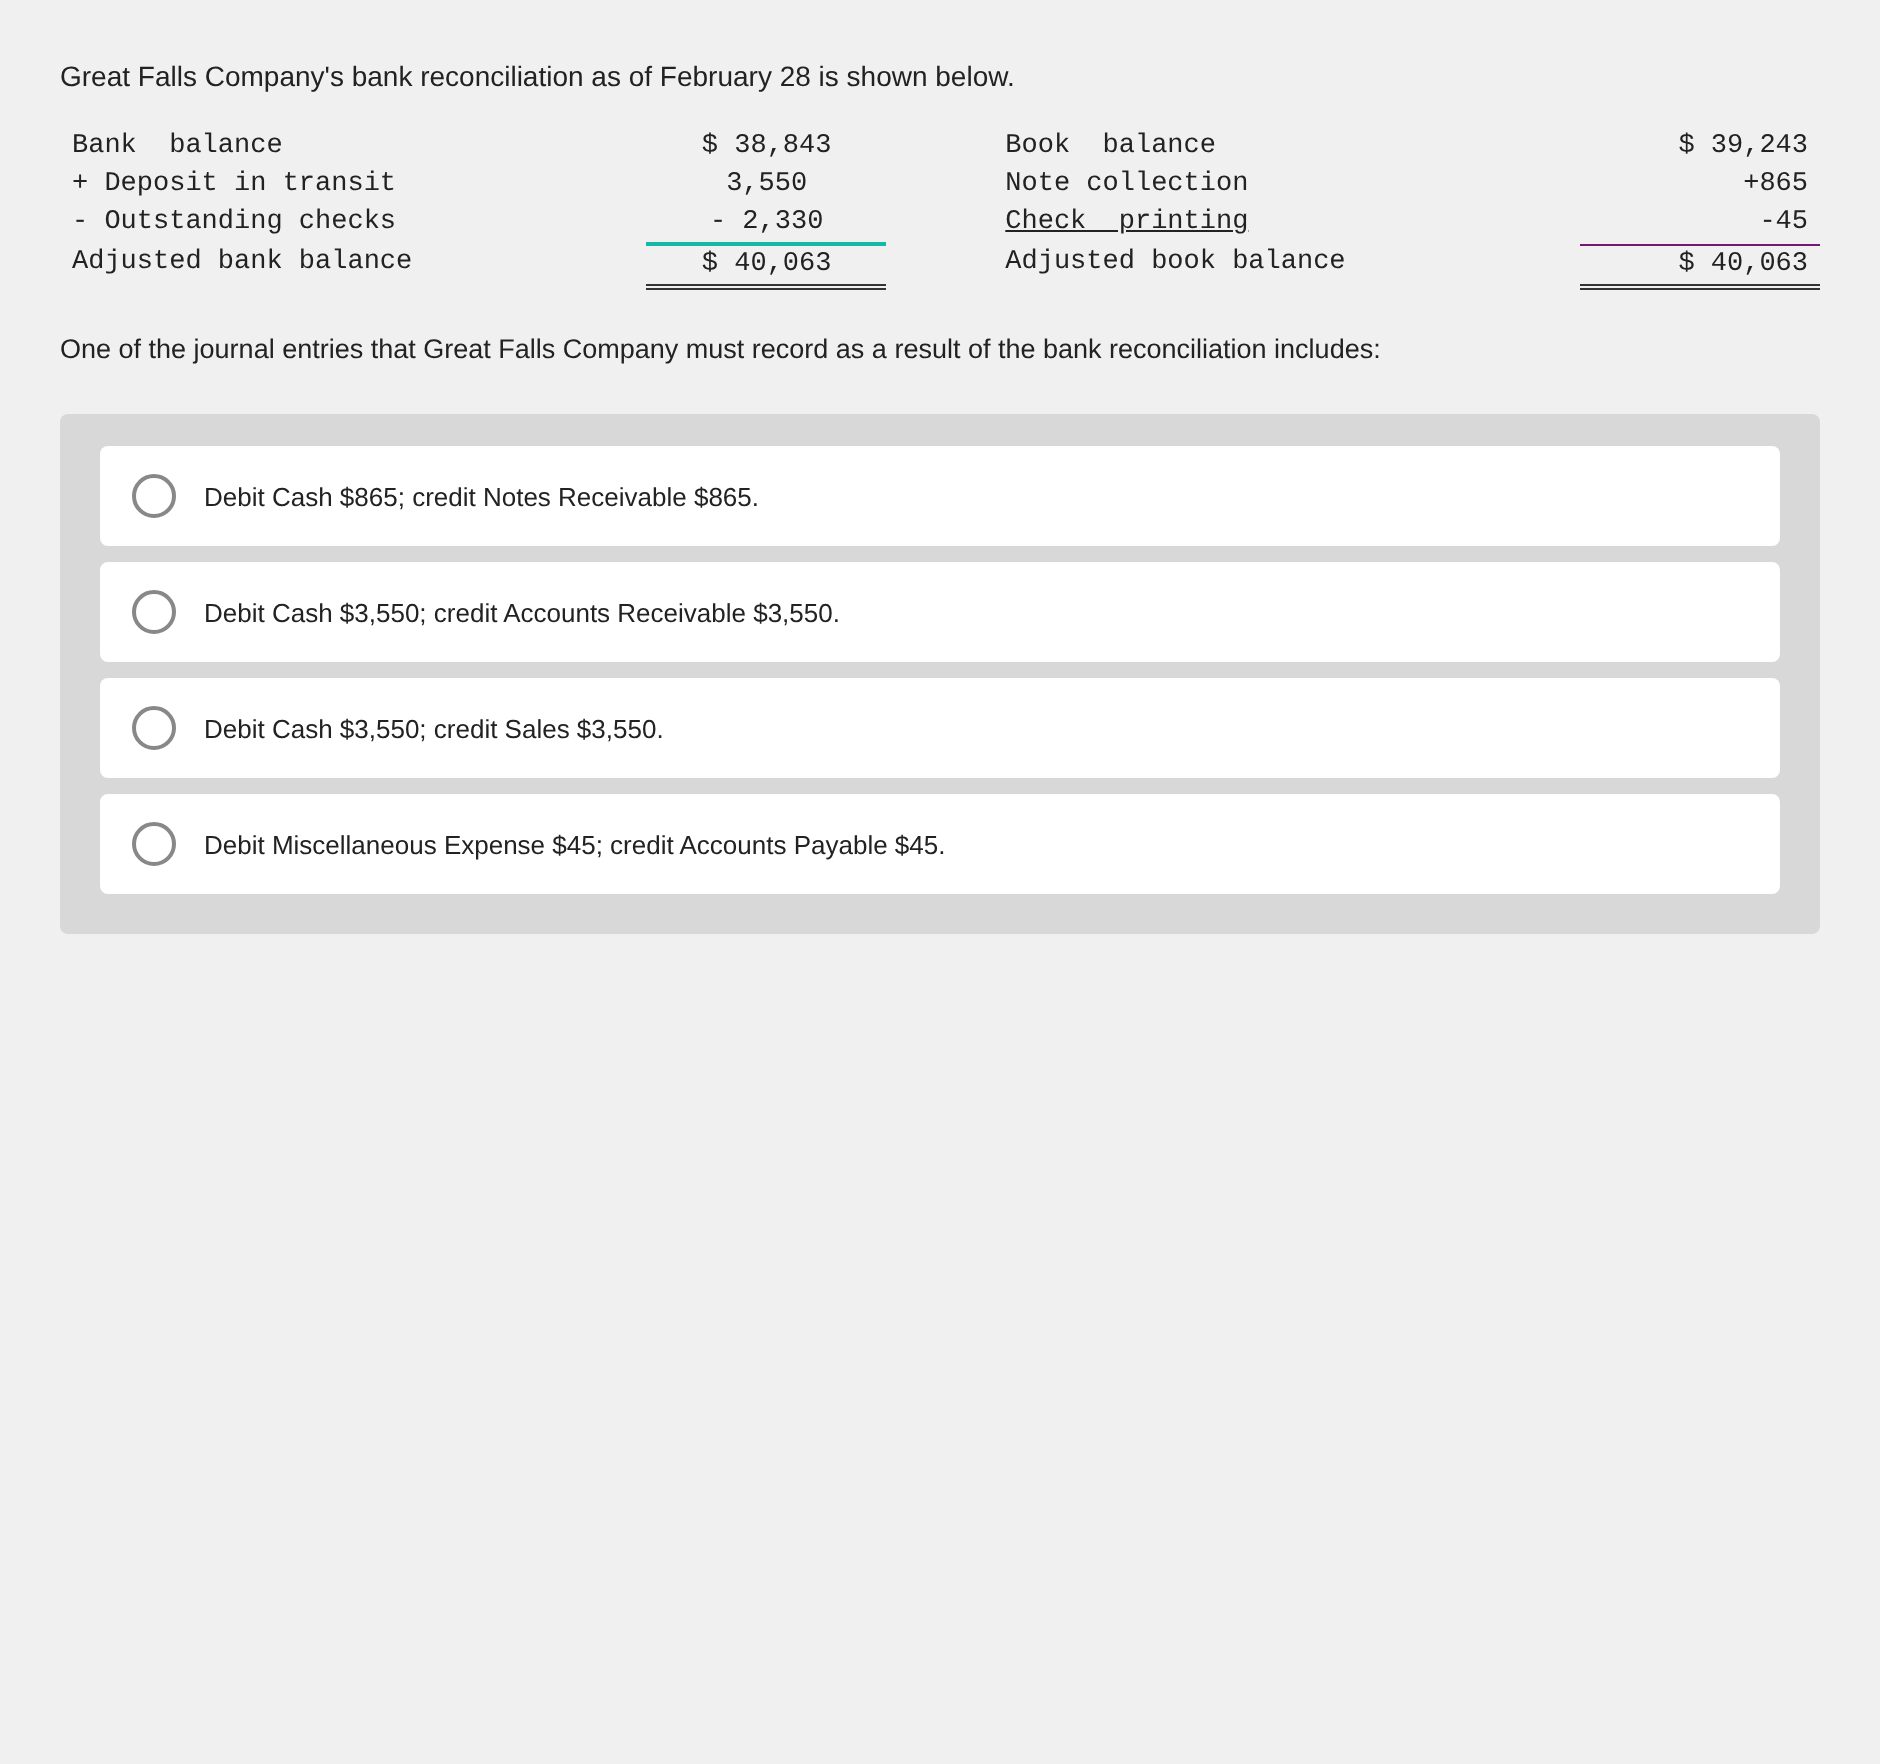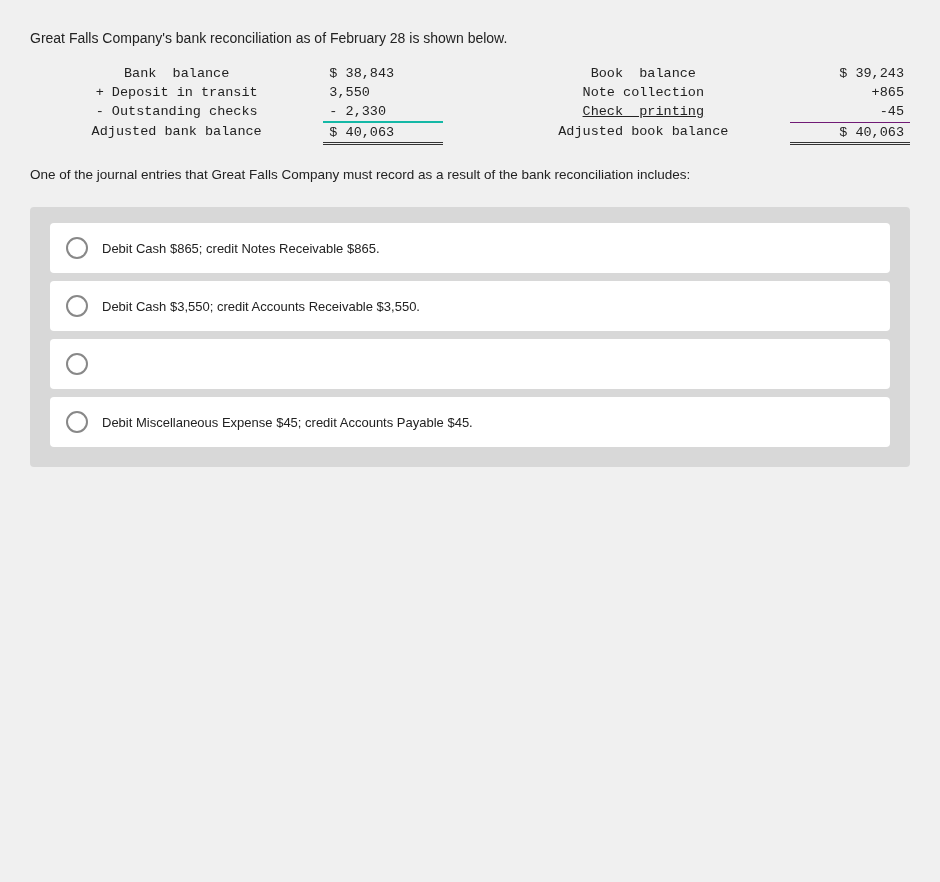--- a/index.html
+++ b/index.html
@@ -28,30 +28,29 @@
       width: 100%;
       margin-bottom: 20px;
       border-collapse: collapse;
     }
 
     .reconciliation-table td {
       padding: 2px 6px;
       font-family: 'Courier New', Courier, monospace;
       font-size: 13.5px;
       vertical-align: top;
-      text-align: center;
     }
 
     .reconciliation-table .col-label {
       width: 220px;
     }
 
     .reconciliation-table .col-amount {
       width: 90px;
-      text-align: left;
+      text-align: center;
     }
 
     .reconciliation-table .col-spacer {
       width: 40px;
     }
 
     .reconciliation-table .col-label2 {
       width: 220px;
     }
 
@@ -158,19 +157,20 @@
       <div class="choice-option">
         <div class="radio-circle"></div>
         <span class="choice-text">Debit Cash $865; credit Notes Receivable $865.</span>
       </div>
       <div class="choice-option">
         <div class="radio-circle"></div>
         <span class="choice-text">Debit Cash $3,550; credit Accounts Receivable $3,550.</span>
       </div>
       <div class="choice-option">
         <div class="radio-circle"></div>
+        <span class="choice-text">Debit Cash $3,550; credit Sales $3,550.</span>
       </div>
       <div class="choice-option">
         <div class="radio-circle"></div>
         <span class="choice-text">Debit Miscellaneous Expense $45; credit Accounts Payable $45.</span>
       </div>
     </div>
 </div>
 
 </body></html>

